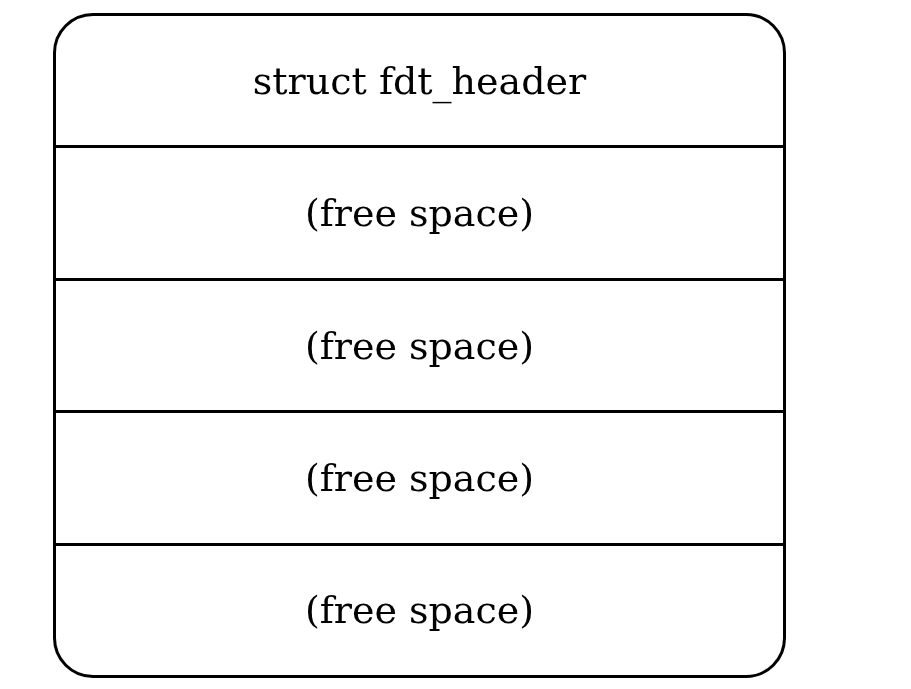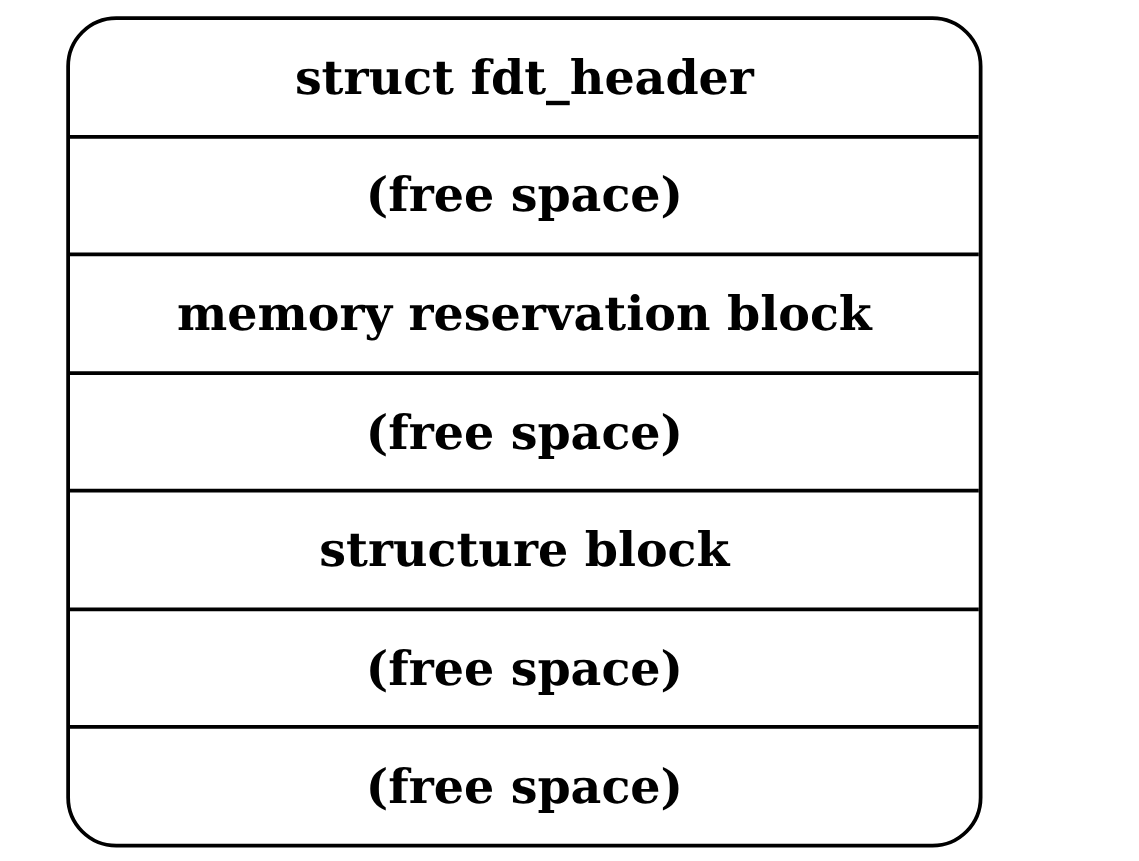--- a/index.html
+++ b/index.html
@@ -20,21 +20,20 @@
     left: 53px;
     top: 13px;
     width: 733px;
     height: 665px;
     border: 3px solid #000000;
     border-radius: 40px;
     box-sizing: border-box;
     display: flex;
     flex-direction: column;
     background: #ffffff;
-    font-weight: bold;
   }
   .fdt-row {
     flex: 1 1 0;
     display: flex;
     align-items: center;
     justify-content: center;
     border-bottom: 3px solid #000000;
     box-sizing: border-box;
   }
   .fdt-row:last-child {
@@ -52,27 +51,21 @@
 
 <div class="canvas">
   <div class="fdt-box">
     <div class="fdt-row">
       <span class="label">struct fdt_header</span>
     </div>
     <div class="fdt-row">
       <span class="label">(free space)</span>
     </div>
     <div class="fdt-row">
-      <span class="label">memory reservation block</span>
-    </div>
-    <div class="fdt-row">
       <span class="label">(free space)</span>
-    </div>
-    <div class="fdt-row">
-      <span class="label">structure block</span>
     </div>
     <div class="fdt-row">
       <span class="label">(free space)</span>
     </div>
     <div class="fdt-row">
       <span class="label">(free space)</span>
     </div>
   </div>
 </div>
 

